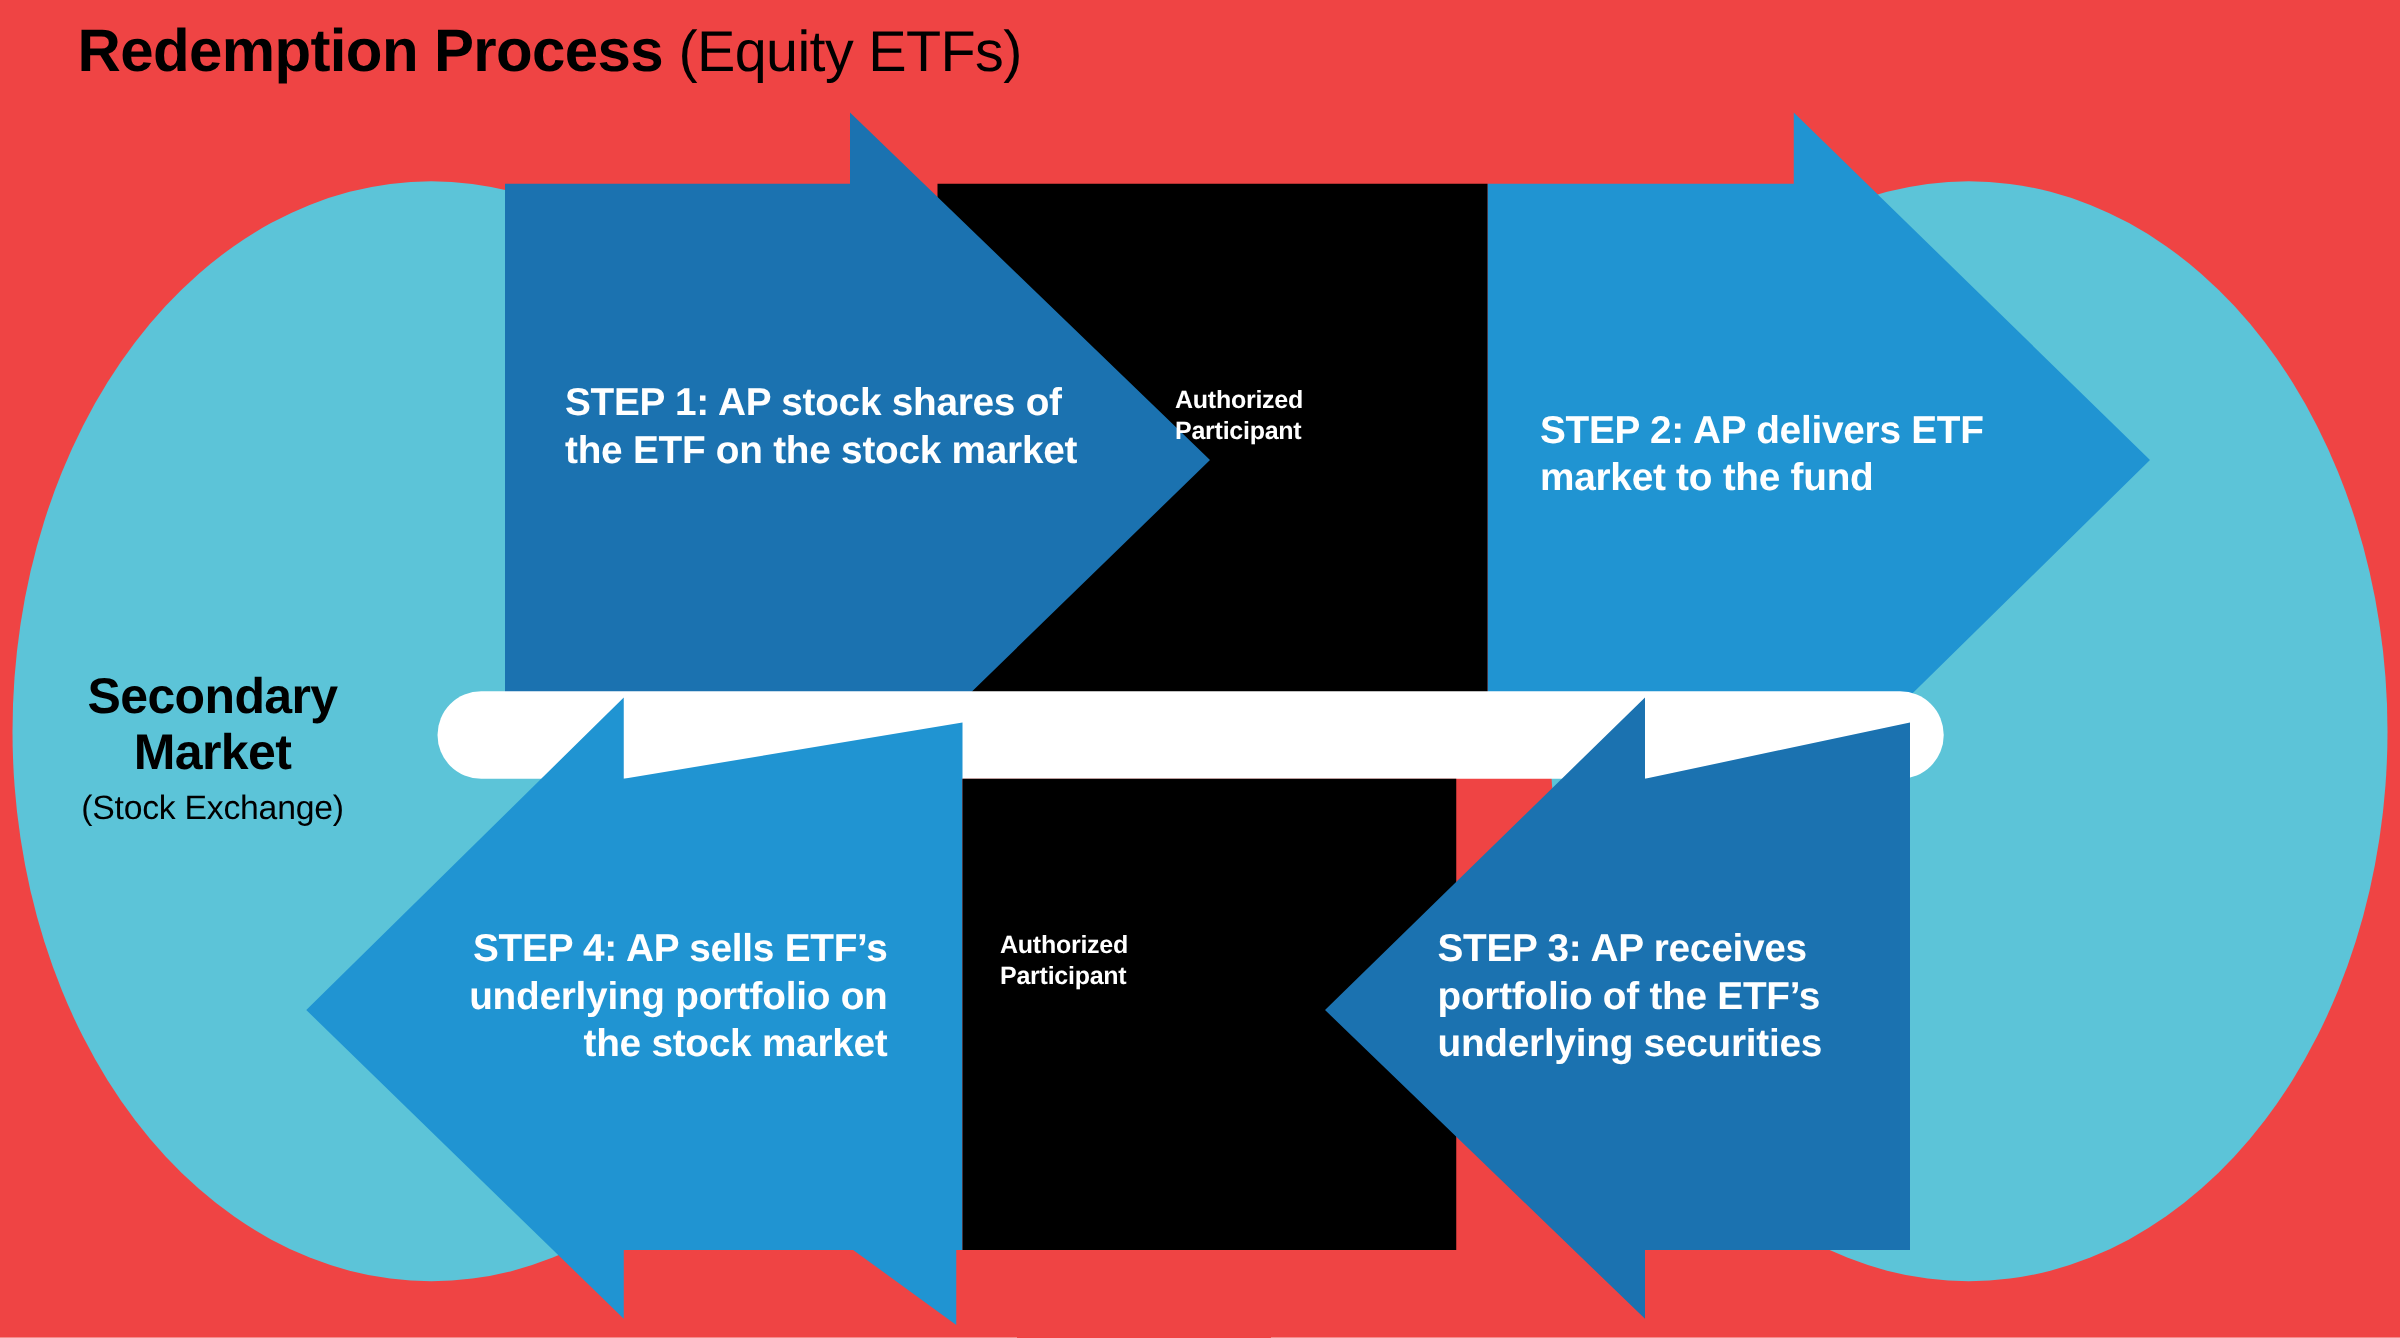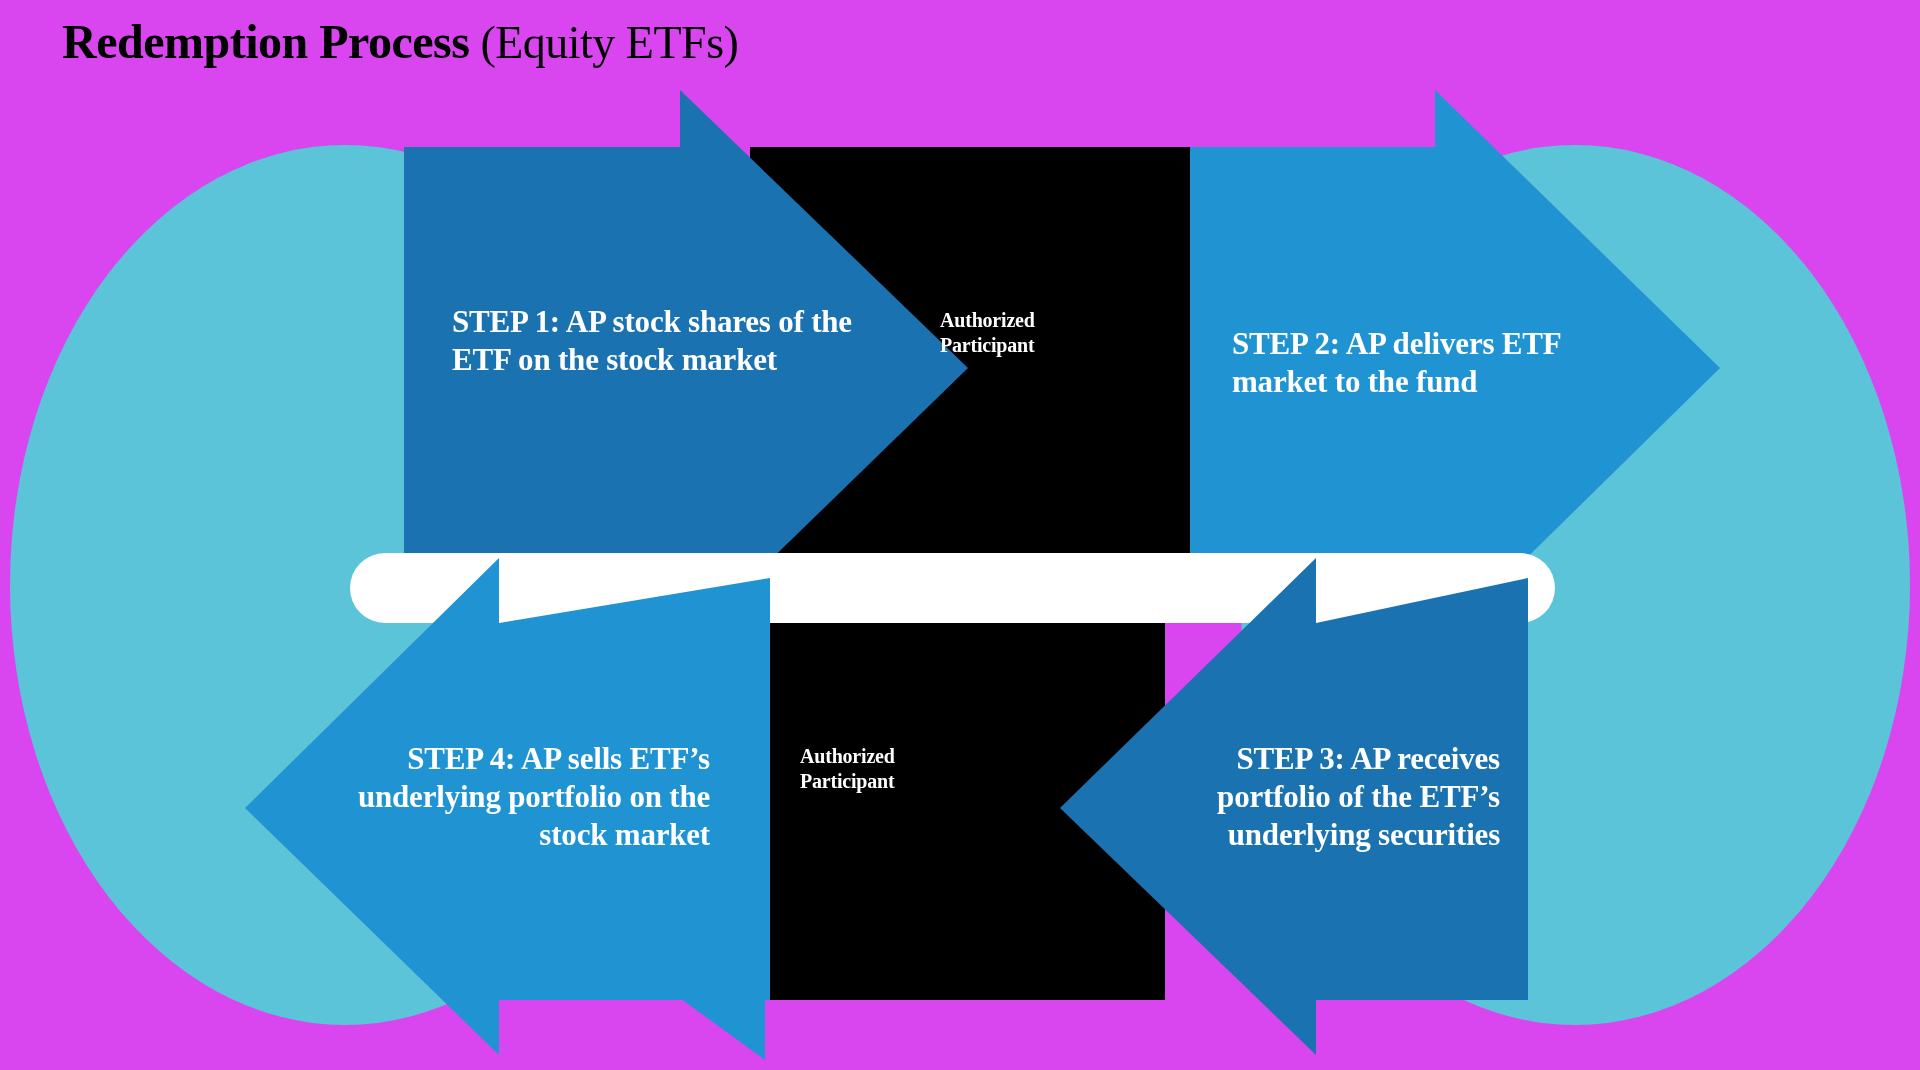--- a/index.html
+++ b/index.html
@@ -12,22 +12,21 @@
     height: 1070px;
     font-family: "Liberation Sans", sans-serif;
     overflow: hidden;
     position: relative;
   }
 
   #stage {
     position: relative;
     width: 1920px;
     height: 1070px;
-    background: #d946ef;
-    font-family: Liberation Serif, serif;
+    background: #ef4444;
   }
 
   #diagram-svg {
     position: absolute;
     left: 0;
     top: 0;
     width: 1920px;
     height: 1070px;
   }
 
@@ -100,21 +99,21 @@
   #step2-text {
     left: 1232px;
     top: 325px;
     width: 420px;
     text-align: left;
   }
   #step3-text {
     left: 1150px;
     top: 740px;
     width: 350px;
-    text-align: right;
+    text-align: left;
   }
   #step4-text {
     left: 330px;
     top: 740px;
     width: 380px;
     text-align: right;
   }
 
   
   .ap-label {
@@ -162,20 +161,25 @@
     <rect x="770" y="623" width="395" height="377" fill="#000000"></rect>
 
     <path fill="#1B72B0" d="M 1528 578 L 1528 1000 L 1316 1000 L 1316 1055 L 1060 808 L 1316 558 L 1316 623 Z"></path>
 
   </svg>
 
   <div class="title-block">
     <span class="title-main">Redemption Process</span><span class="title-sub"> (Equity ETFs)</span>
   </div>
 
+  <div class="endpoint" id="secondary-market-label">
+    <div class="endpoint-title" style="white-space: pre-line;">Secondary
+Market</div>
+    <div class="endpoint-note">(Stock Exchange)</div>
+  </div>
 
 
   <div class="step-text" id="step1-text">STEP 1: AP stock shares of the ETF on the stock market</div>
 
   <div class="step-text" id="step2-text">STEP 2: AP delivers ETF market to the fund</div>
 
   <div class="step-text" id="step3-text">STEP 3: AP receives portfolio of the ETF’s underlying securities</div>
 
   <div class="step-text" id="step4-text">STEP 4: AP sells ETF’s underlying portfolio on the stock market</div>
 

